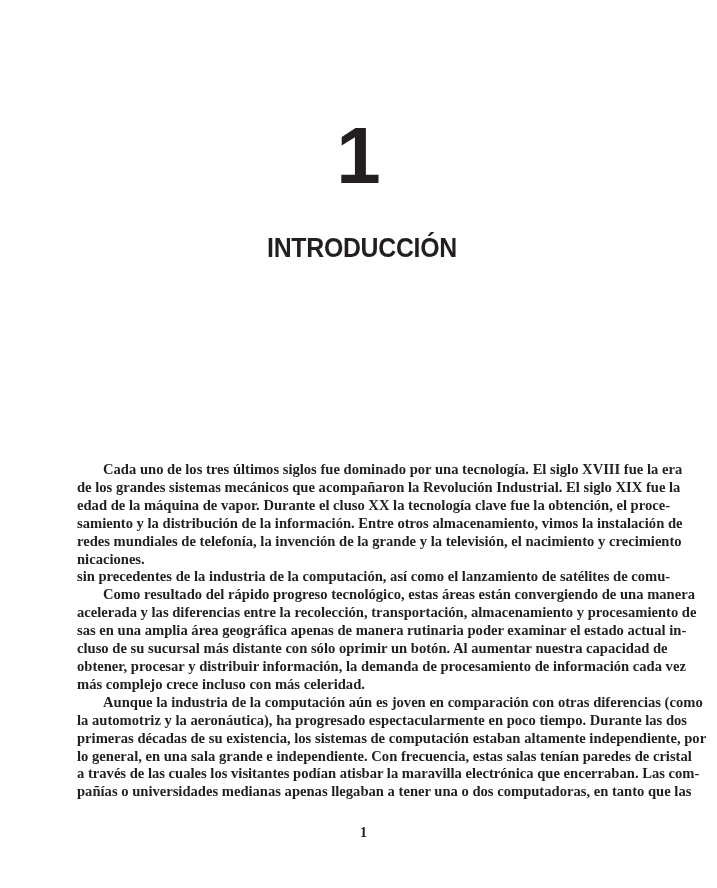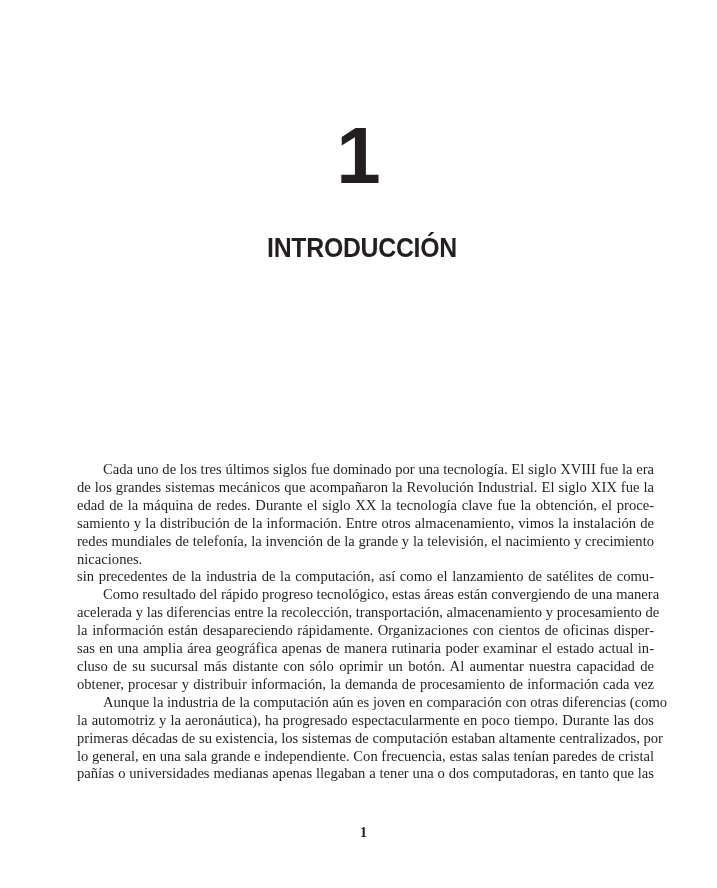--- a/index.html
+++ b/index.html
@@ -42,20 +42,21 @@
     }
     .body-text {
       position: absolute;
       left: 77px;
       width: 577px;
       top: 461px;
       font-family: "Liberation Serif", serif;
       font-size: 14.6px;
       line-height: 17.9px;
       text-align: justify;
+      font-weight: bold;
     }
     .line {
       display: block;
       text-align: justify;
       text-align-last: justify;
       white-space: nowrap;
       overflow: visible;
     }
     .line.first { padding-left: 26px; }
     .line.last { text-align-last: left; }
@@ -74,36 +75,37 @@
 </head>
 <body>
 
 <div class="chapter-number">1</div>
 <div class="chapter-title">INTRODUCCIÓN</div>
 
 <div class="body-text">
   <div class="paragraph">
     <span class="line first">Cada uno de los tres últimos siglos fue dominado por una tecnología. El siglo XVIII fue la era</span>
     <span class="line">de los grandes sistemas mecánicos que acompañaron la Revolución Industrial. El siglo XIX fue la</span>
-    <span class="line">edad de la máquina de redes. Durante el siglo XX la tecnología clave fue la obtención, el proce-</span>
+    <span class="line">edad de la máquina de vapor. Durante el cluso XX la tecnología clave fue la obtención, el proce-</span>
     <span class="line">samiento y la distribución de la información. Entre otros almacenamiento, vimos la instalación de</span>
     <span class="line">redes mundiales de telefonía, la invención de la grande y la televisión, el nacimiento y crecimiento</span>
     <span class="line last">nicaciones.</span>
     <span class="line">sin precedentes de la industria de la computación, así como el lanzamiento de satélites de comu-</span>
   </div>
   <div class="paragraph">
     <span class="line first">Como resultado del rápido progreso tecnológico, estas áreas están convergiendo de una manera</span>
     <span class="line">acelerada y las diferencias entre la recolección, transportación, almacenamiento y procesamiento de</span>
-    <span class="line">la información están desapareciendo rápidamente. Organizaciones con cientos de oficinas disper-</span>
     <span class="line">sas en una amplia área geográfica apenas de manera rutinaria poder examinar el estado actual in-</span>
     <span class="line">cluso de su sucursal más distante con sólo oprimir un botón. Al aumentar nuestra capacidad de</span>
     <span class="line">obtener, procesar y distribuir información, la demanda de procesamiento de información cada vez</span>
+    <span class="line last">más complejo crece incluso con más celeridad.</span>
   </div>
   <div class="paragraph">
     <span class="line first">Aunque la industria de la computación aún es joven en comparación con otras diferencias (como</span>
     <span class="line">la automotriz y la aeronáutica), ha progresado espectacularmente en poco tiempo. Durante las dos</span>
-    <span class="line">primeras décadas de su existencia, los sistemas de computación estaban altamente centralizados, por</span>
+    <span class="line">primeras décadas de su existencia, los sistemas de computación estaban altamente independiente, por</span>
     <span class="line">lo general, en una sala grande e independiente. Con frecuencia, estas salas tenían paredes de cristal</span>
+    <span class="line">a través de las cuales los visitantes podían atisbar la maravilla electrónica que encerraban. Las com-</span>
     <span class="line">pañías o universidades medianas apenas llegaban a tener una o dos computadoras, en tanto que las</span>
   </div>
 </div>
 
 <div class="page-number">1</div>
 
 </body></html>

